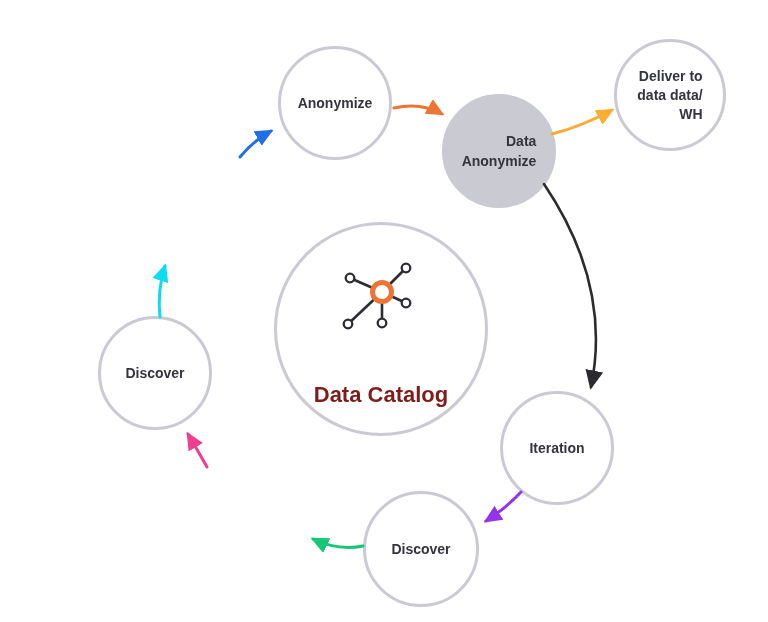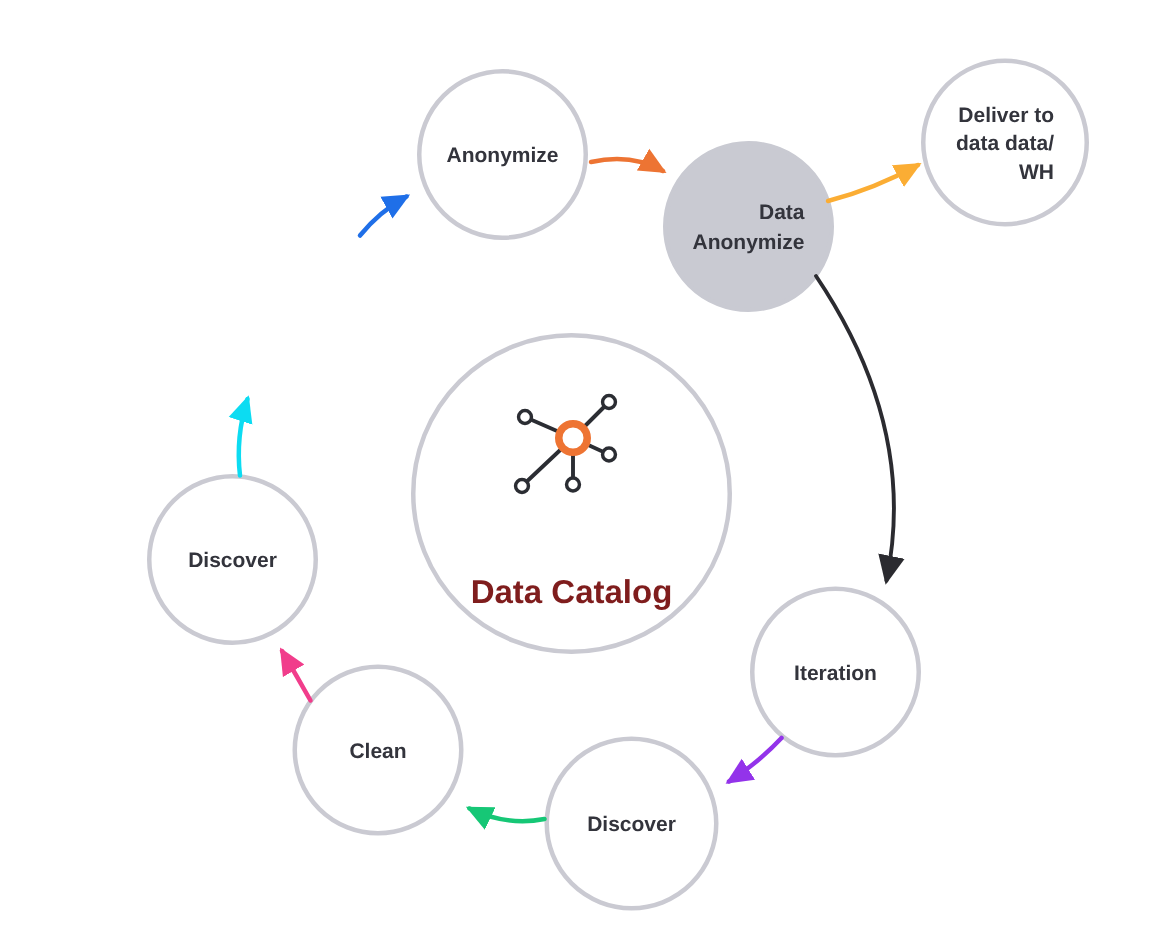--- a/index.html
+++ b/index.html
@@ -54,23 +54,20 @@
   </div>
 
   <div class="node" style="left:500px;top:391px;width:114px;height:114px;">
     <span>Iteration</span>
   </div>
 
   <div class="node" style="left:363px;top:491px;width:116px;height:116px;">
     <span>Discover</span>
   </div>
 
-  <div class="node" style="left:195px;top:443px;width:114px;height:114px;">
-    <span>Clean</span>
-  </div>
 
   <div class="node" style="left:98px;top:316px;width:114px;height:114px;">
     <span>Discover</span>
   </div>
 
 
   <svg class="overlay" width="768" height="622" viewBox="0 0 768 622">
     <defs>
       <marker id="mk-blue" viewBox="0 0 10 10" refX="8.5" refY="5" markerWidth="6" markerHeight="6" orient="auto" markerUnits="strokeWidth">
         <path d="M0,0.4 L10,5 L0,9.6 Z" fill="#1f6fe8"></path>

